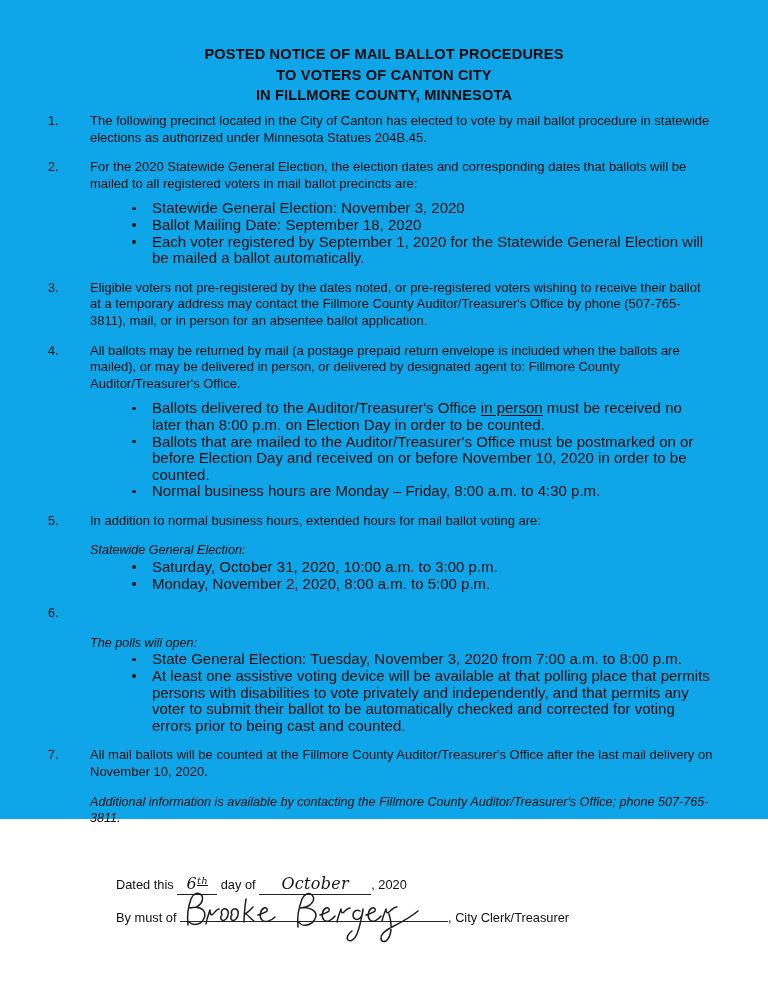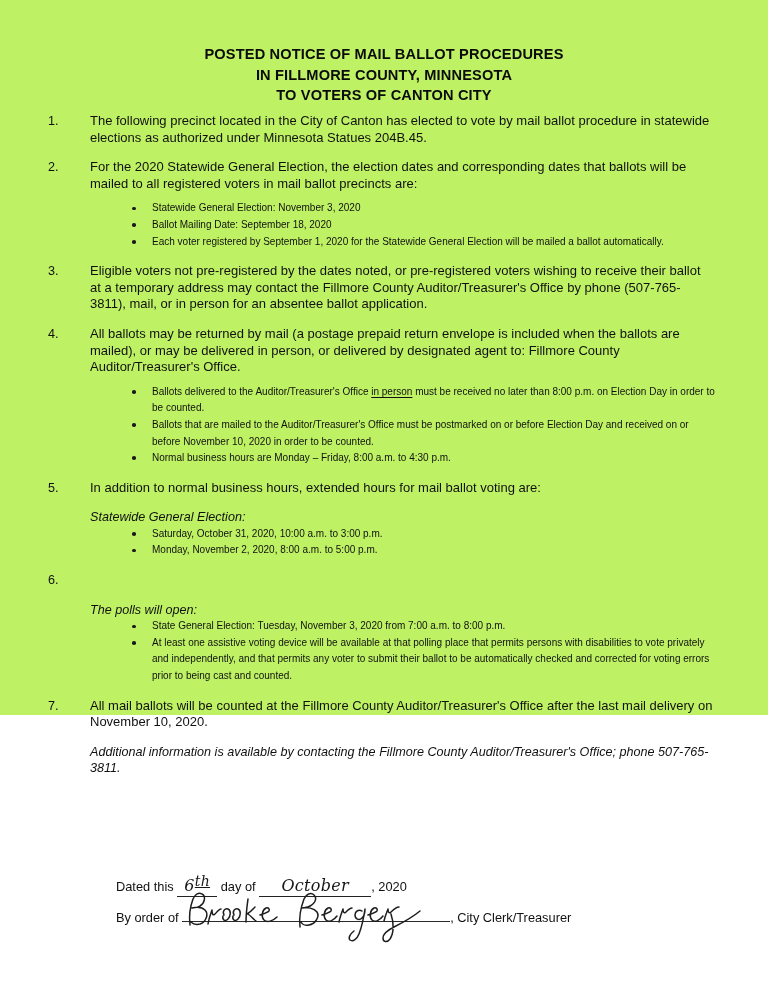--- a/index.html
+++ b/index.html
@@ -14,22 +14,22 @@
     overflow: hidden;
     font-family: "Liberation Sans", sans-serif;
     color: #111111;
     -webkit-font-smoothing: antialiased;
   }
 
   .page {
     position: absolute;
     left: 0; top: 0;
     width: 768px;
-    height: 715px;
-    background: #bef264;
+    height: 819px;
+    background: #0ea5e9;
   }
 
   
   .title-block {
     position: absolute;
     left: 0;
     top: 44px;
     width: 768px;
     text-align: center;
   }
@@ -76,21 +76,21 @@
 
   
   ul.bullets {
     list-style: none;
     margin: 0;
     padding: 0;
   }
   ul.bullets.lvl2 { padding-left: 42px; }
   ul.bullets li {
     position: relative;
-    font-size: 10px;
+    font-size: 15px;
     line-height: 16.6px;
     padding-left: 20px;
     margin: 0;
     color: #111;
   }
   ul.bullets li .bullet-dot {
     position: absolute;
     left: 0;
     top: 6.4px;
     width: 3.6px;
@@ -143,21 +143,21 @@
   }
   .hand-day {
     display: inline-block;
     position: relative;
     width: 40px;
     text-align: center;
     border-bottom: 1.3px solid #222;
     vertical-align: baseline;
   }
   .hand-day .sup {
-    font-size: 14px;
+    font-size: 10px;
     vertical-align: 5px;
     text-decoration: underline;
   }
   .hand-month {
     display: inline-block;
     position: relative;
     width: 112px;
     text-align: center;
     border-bottom: 1.3px solid #222;
     vertical-align: baseline;
@@ -180,22 +180,22 @@
     pointer-events: none;
   }
 </style>
 </head>
 <body>
 
 <div class="page">
 
   <div class="title-block">
     <div class="title-line">POSTED NOTICE OF MAIL BALLOT PROCEDURES</div>
+    <div class="title-line">TO VOTERS OF CANTON CITY</div>
     <div class="title-line">IN FILLMORE COUNTY, MINNESOTA</div>
-    <div class="title-line">TO VOTERS OF CANTON CITY</div>
   </div>
 
   <div class="body-area">
 
     <div class="item">
       <div class="item-num">1.</div>
       <div class="item-body">The following precinct located in the City of Canton has elected to vote by mail ballot procedure in statewide elections as authorized under Minnesota Statues 204B.45.</div>
     </div>
 
     <div class="gap-para"></div>
@@ -294,21 +294,21 @@
     <div class="sig-row">
       <span class="txt">Dated this</span>
       <span class="hand-day"><span class="hand">6</span><span class="hand sup">th</span></span>
       <span class="txt">day of</span>
       <span class="hand-month"><span class="hand">October</span></span><span class="txt">, 2020</span>
     </div>
 
     <div class="gap-tiny"></div>
 
     <div class="sig-row" style="height:30px;">
-      <span class="txt">By order of</span>
+      <span class="txt">By must of</span>
       <span class="sig-line-area" title="">
         <svg class="sig-svg" viewBox="0 0 280 66" aria-hidden="true">
           <g fill="none" stroke="#1d1d1d" stroke-width="1.5" stroke-linecap="round" stroke-linejoin="round">
 
             <path d="M12,44 C11,36 12,26 15,18 C17,13 21,11 24,13 C28,15 27,22 22,25 C19,27 16,27 14,27 C18,26 24,26 27,29 C31,33 28,41 22,43 C18,44 15,43 13,41"></path>
 
             <path d="M30,43 C31,37 33,32 34,29 C34,33 35,35 37,33 C39,31 41,28 43,28"></path>
 
             <path d="M46,34 C44,30 47,27 50,28 C53,29 53,35 50,38 C47,41 44,39 45,35"></path>
 

